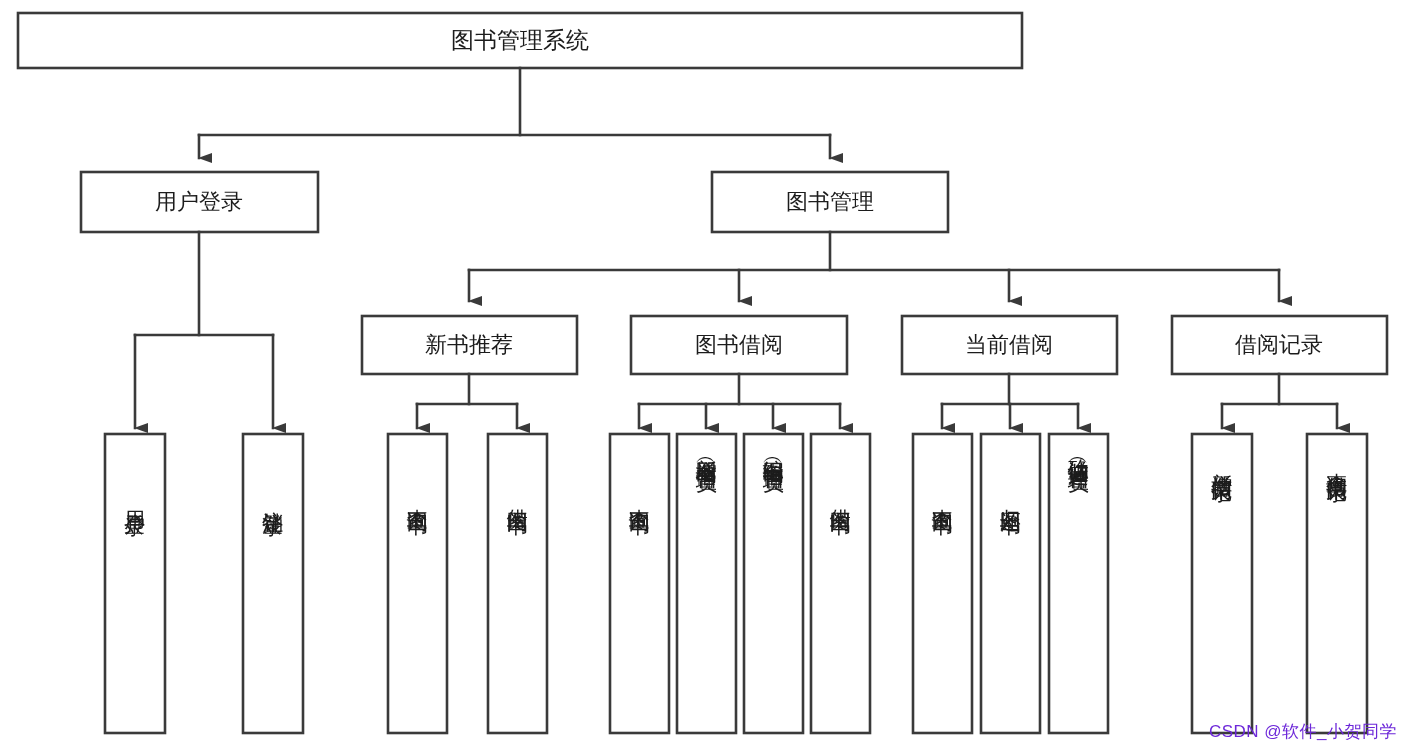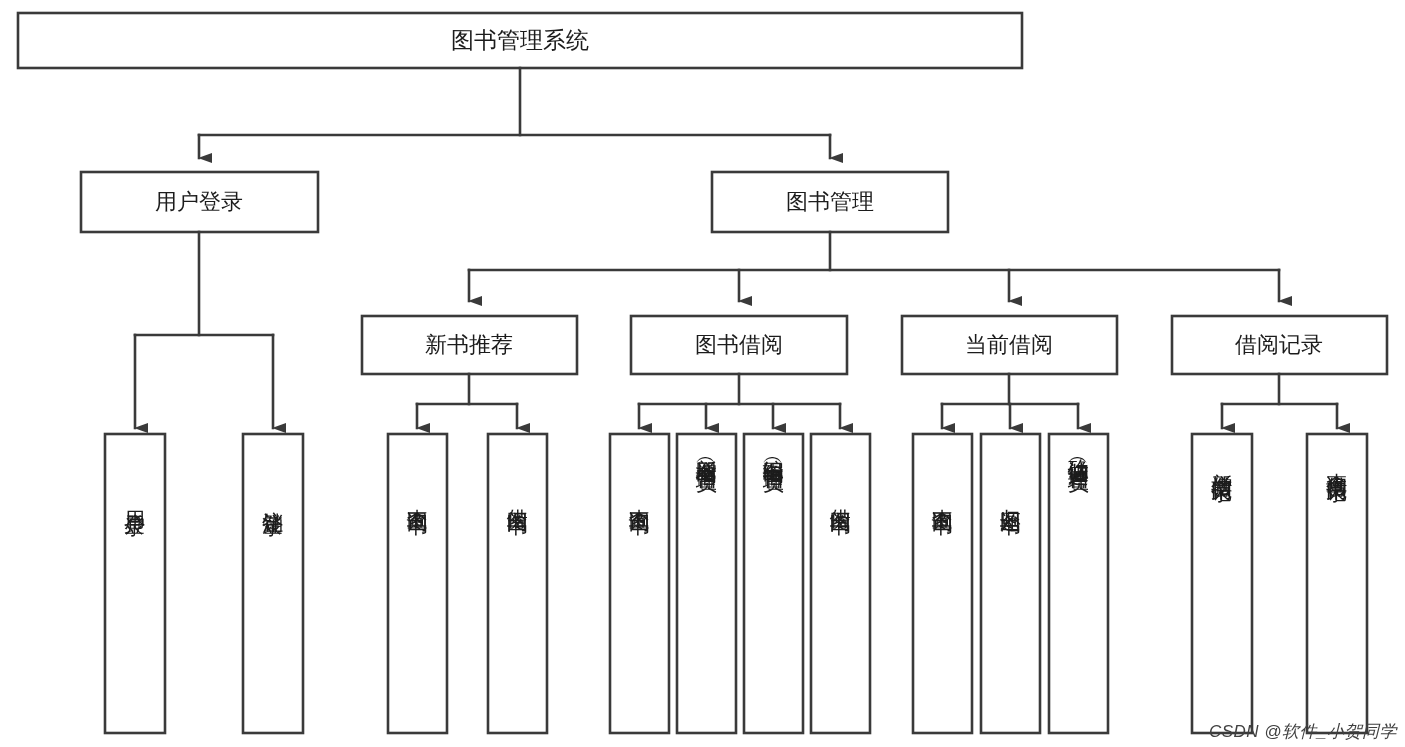--- a/index.html
+++ b/index.html
@@ -72,24 +72,23 @@
     letter-spacing: 2px;
     color: #1c1c1c;
     white-space: nowrap;
   }
   .watermark {
     position: absolute;
     right: 8px;
     bottom: 4px;
     font-family: "Liberation Sans", sans-serif;
     font-size: 17px;
-    color: #404040;
+    color: #6d28d9;
     white-space: nowrap;
     letter-spacing: 0.5px;
-    font-style: italic;
   }
 </style>
 </head>
 <body>
 
 <div id="diagram-root">
 
   <svg class="diagram-canvas" viewBox="0 0 1405 747">
     <defs>
       <marker id="arrow" viewBox="0 0 12 14" refX="6" refY="13" markerWidth="12" markerHeight="14" orient="auto-start-reverse" markerUnits="userSpaceOnUse">

